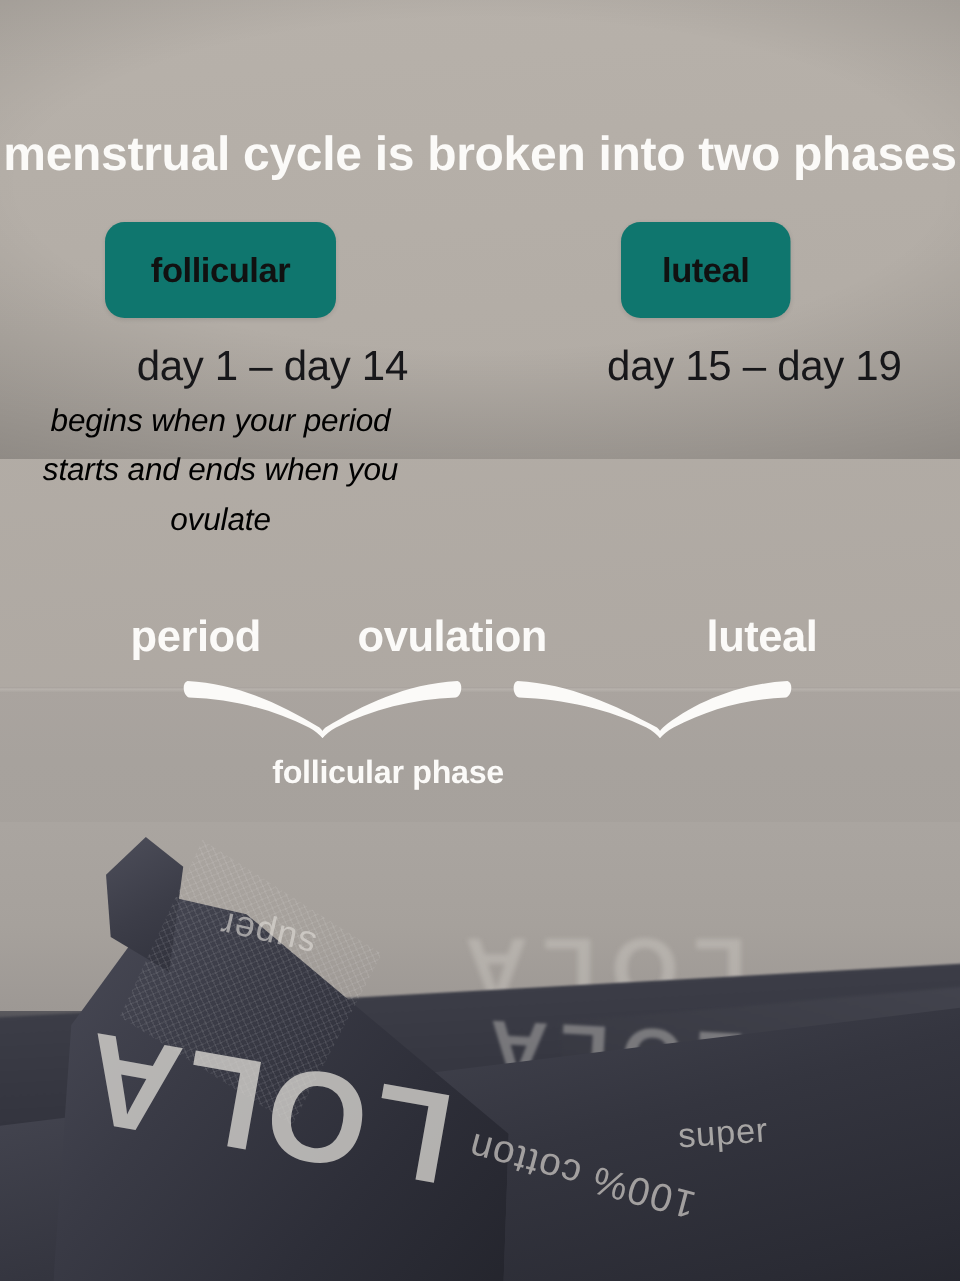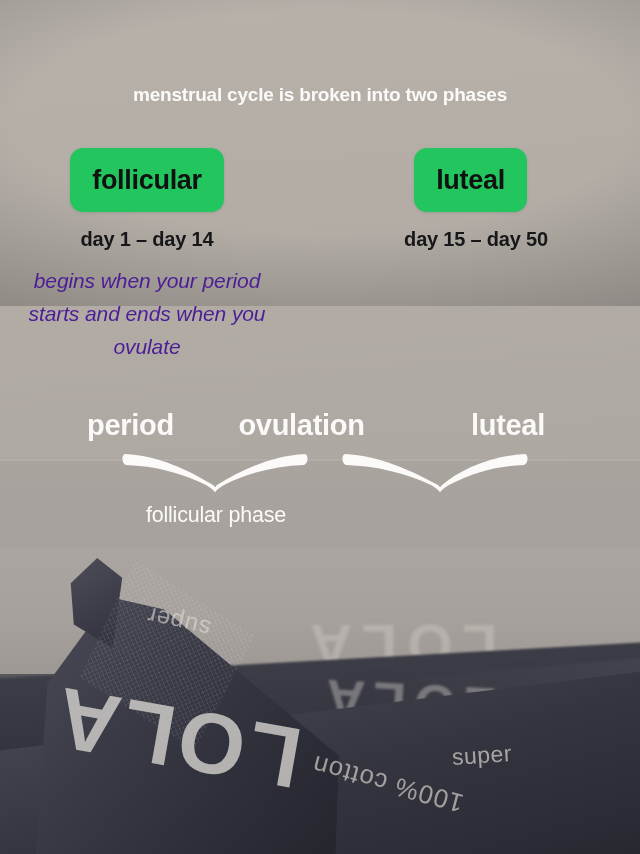--- a/index.html
+++ b/index.html
@@ -164,58 +164,58 @@
     background: radial-gradient(120% 90% at 50% 40%, rgba(0,0,0,0) 40%, rgba(0,0,0,0.30) 100%);
     pointer-events: none;
   }
 
   
   .headline {
     position: absolute;
     left: 0; top: 84px;
     width: 640px;
     text-align: center;
-    font-size: 19px;
+    font-size: 32px;
     font-weight: 700;
     color: #fbfaf8;
     letter-spacing: -0.2px;
   }
 
   .pill {
     position: absolute;
-    background: #22c55e;
+    background: #0f766e;
     border-radius: 13px;
     display: flex;
     align-items: center;
     justify-content: center;
-    font-size: 27px;
+    font-size: 23px;
     font-weight: 700;
     color: #111111;
     letter-spacing: -0.3px;
     box-shadow: 0 1px 3px rgba(0,0,0,0.10);
   }
   .pill-follicular { left: 70px; top: 148px; width: 154px; height: 64px; }
   .pill-luteal     { left: 414px; top: 148px; width: 113px; height: 64px; }
 
   .dayrange {
     position: absolute;
-    font-size: 20px;
-    font-weight: 700;
+    font-size: 28px;
+    font-weight: 400;
     color: #17171a;
-    text-align: center;
+    text-align: right;
     letter-spacing: -0.2px;
   }
   .dayrange-left  { left: 22px;  top: 228px; width: 250px; }
   .dayrange-right { left: 351px; top: 228px; width: 250px; }
 
   .desc {
     position: absolute;
     font-size: 21px;
     font-style: italic;
-    color: #4c1d95;
+    color: #000000;
     text-align: center;
     line-height: 33px;
     letter-spacing: -0.1px;
   }
   .desc-left  { left: 22px;  top: 264px; width: 250px; }
   .desc-right { left: 351px; top: 264px; width: 250px; }
 
   
   .tl-label {
     position: absolute;
@@ -225,23 +225,23 @@
     text-align: center;
     letter-spacing: -0.3px;
   }
   .tl-period    { left: 58px;  top: 409px; width: 145px; }
   .tl-ovulation { left: 214px; top: 409px; width: 175px; }
   .tl-luteal    { left: 442px; top: 409px; width: 132px; }
 
   .phase-label {
     position: absolute;
     font-size: 21.5px;
-    font-weight: 400;
+    font-weight: 700;
     color: #fbfaf8;
-    text-align: center;
+    text-align: right;
     letter-spacing: -0.2px;
   }
   .phase-follicular { left: 96px;  top: 503px; width: 240px; }
   .phase-luteal     { left: 342px; top: 503px; width: 200px; }
 
   .braces {
     position: absolute;
     left: 0; top: 440px;
     width: 640px; height: 70px;
     pointer-events: none;
@@ -273,21 +273,21 @@
   <div class="txt-cotton">100% cotton</div>
   <div class="photo-vignette"></div>
 
   <div class="headline">menstrual cycle is broken into two phases</div>
 
   <div class="pill pill-follicular">follicular</div>
   <div class="dayrange dayrange-left">day 1 – day 14</div>
   <div class="desc desc-left">begins when your period starts and ends when you ovulate</div>
 
   <div class="pill pill-luteal">luteal</div>
-  <div class="dayrange dayrange-right">day 15 – day 50</div>
+  <div class="dayrange dayrange-right">day 15 – day 19</div>
 
   <div class="tl-label tl-ovulation">ovulation</div>
   <div class="tl-label tl-period">period</div>
   <div class="tl-label tl-luteal">luteal</div>
 
   <svg class="braces" viewBox="0 0 640 70">
 
     <path fill="#fbfaf8" d="M125,14 C160,16 188,30 213,45 C216,48 217,50 215,52
              C213,50 210,47 206,45 C182,33 155,26 126,25
              C122,24 121,15 125,14 Z"></path>

